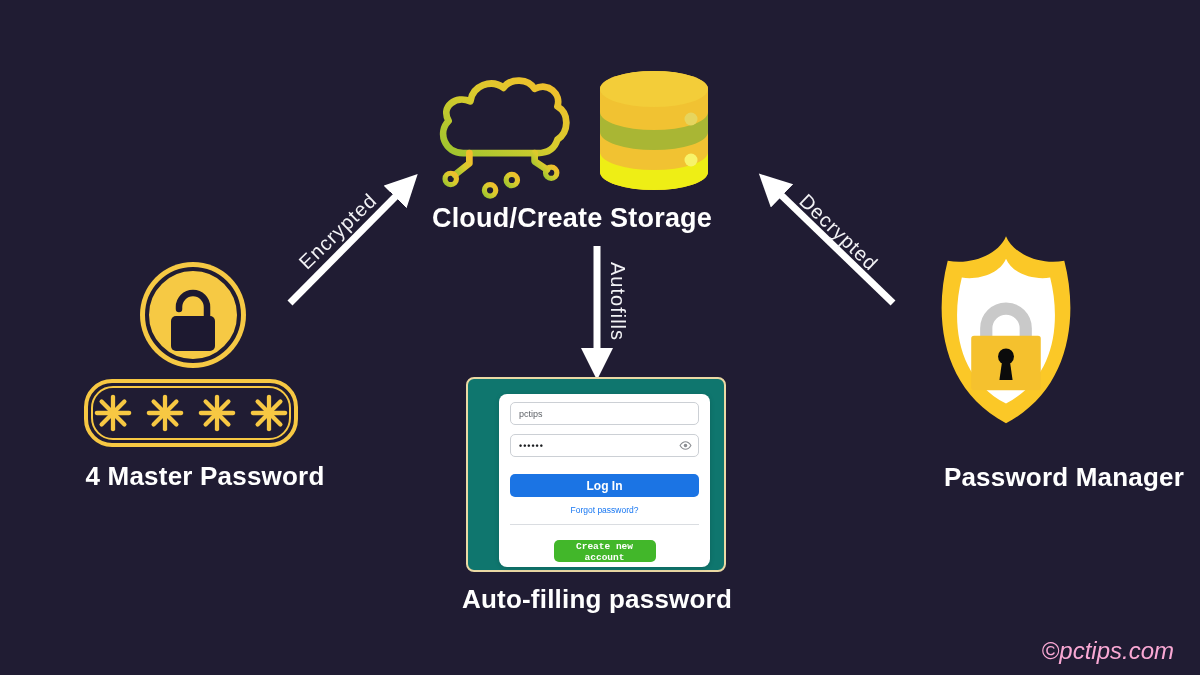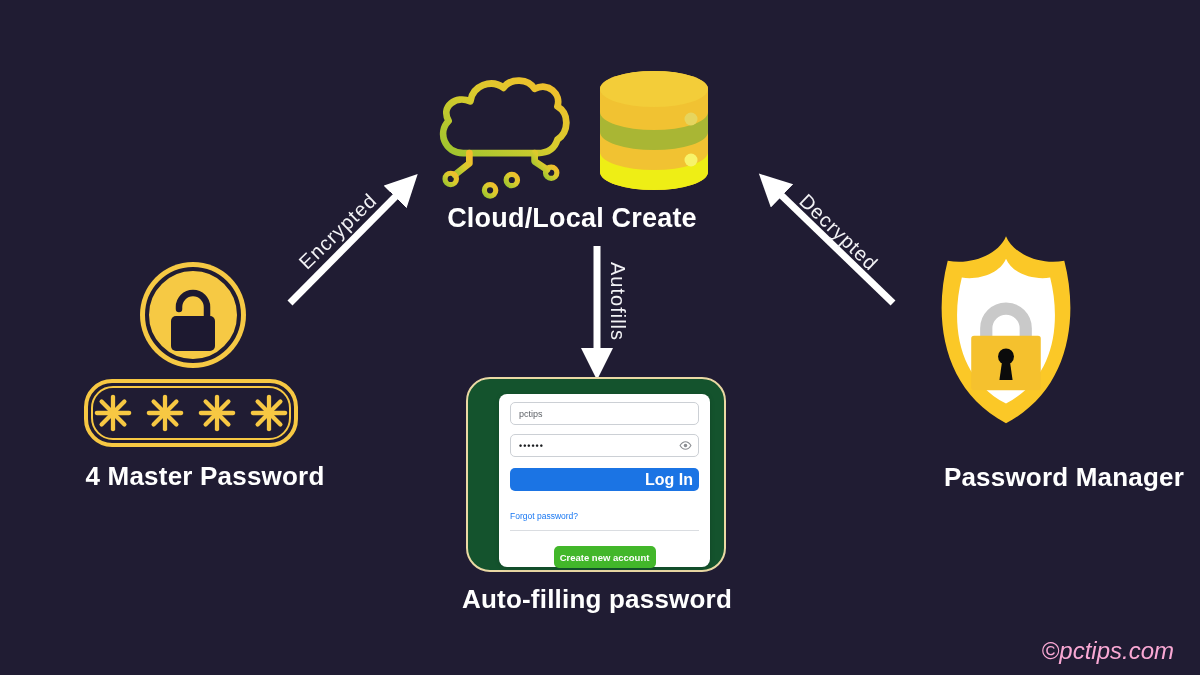--- a/index.html
+++ b/index.html
@@ -17,40 +17,40 @@
 
   
   #pw-box{left:84px;top:379px;width:214px;height:68px;border:4px solid #f7c843;
           border-radius:28px;box-sizing:border-box;}
   #pw-box-inner{position:absolute;left:3px;right:3px;top:3px;bottom:3px;
           border:2px solid #f7c843;border-radius:22px;display:flex;align-items:center;
           justify-content:center;gap:14px;}
   .asterisk{width:38px;height:38px;display:block;}
 
   
-  #login-form{left:466px;top:377px;width:260px;height:195px;background:#14532d;
-          border:2px solid #ead9a4;border-radius:24px;box-sizing:border-box;}
+  #login-form{left:466px;top:377px;width:260px;height:195px;background:#0f766e;
+          border:2px solid #ead9a4;border-radius:8px;box-sizing:border-box;}
   #login-card{position:absolute;left:31px;top:15px;width:211px;height:173px;background:#ffffff;
           border-radius:8px;box-shadow:0 1px 5px rgba(0,0,0,.15);box-sizing:border-box;
           padding:8px 11px 0 11px;}
   .fb-input{width:100%;height:23px;box-sizing:border-box;border:1px solid #ccd0d5;
           border-radius:5px;background:#fff;font-family:"Liberation Sans",sans-serif;
           font-size:9px;color:#5f6368;padding:0 8px;outline:none;}
   .pw-wrap{position:relative;margin-top:9px;}
   .pw-wrap .fb-input{letter-spacing:1px;font-weight:bold;color:#1c1e21;}
   .eye{position:absolute;right:7px;top:5px;}
-  .btn-login{margin-top:11px;width:100%;height:23px;background:#1b74e4;border:none;
-          border-radius:5px;color:#fff;font-weight:bold;font-size:16px;
-          font-family:"Liberation Sans",sans-serif;cursor:pointer;display:block;text-align:right;}
-  .forgot{display:block;margin-top:20px;font-size:8.5px;color:#1877f2;
+  .btn-login{margin-top:17px;width:100%;height:23px;background:#1b74e4;border:none;
+          border-radius:5px;color:#fff;font-weight:bold;font-size:12px;
+          font-family:"Liberation Sans",sans-serif;cursor:pointer;display:block;}
+  .forgot{display:block;margin-top:8px;text-align:center;font-size:8.5px;color:#1877f2;
           text-decoration:none;}
   .divider{margin-top:9px;border-top:1px solid #dadde1;height:0;}
   .btn-create{display:block;margin:15px auto 0 auto;width:102px;height:22px;background:#42b72a;
           border:none;border-radius:5px;color:#fff;font-weight:bold;font-size:9.5px;
-          font-family:Liberation Sans, sans-serif;cursor:pointer;}
+          font-family:Liberation Mono, monospace;cursor:pointer;}
 
   
   #watermark{position:absolute;right:26px;bottom:10px;color:#f9a8d4;font-size:24px;
           font-style:italic;font-weight:400;}
   svg{display:block;}
 </style>
 </head>
 <body>
 
 <div id="stage">
@@ -97,21 +97,21 @@
 
   <svg class="abs" style="left:594px;top:64px;" width="120" height="128" viewBox="0 0 120 128">
     <path d="M6 25 A54 18 0 0 1 114 25 L114 108 A54 18 0 0 1 6 108 Z" fill="#f1c232"></path>
     <path d="M6 48 A54 18 0 0 0 114 48 L114 68 A54 18 0 0 1 6 68 Z" fill="#a9b634"></path>
     <path d="M6 88 A54 18 0 0 0 114 88 L114 108 A54 18 0 0 1 6 108 Z" fill="#eeee15"></path>
     <ellipse cx="60" cy="25" rx="54" ry="18" fill="#f3cd39"></ellipse>
     <circle cx="97" cy="55" r="6.5" fill="#e6d55e"></circle>
     <circle cx="97" cy="96" r="6.5" fill="#f7f36a"></circle>
   </svg>
 
-  <div class="node-label" style="left:372px;top:203px;width:400px;font-size:27px;">Cloud/Local Create</div>
+  <div class="node-label" style="left:372px;top:203px;width:400px;font-size:27px;">Cloud/Create Storage</div>
 
   <svg class="abs" style="left:138px;top:260px;" width="110" height="110" viewBox="0 0 110 110">
     <circle cx="55" cy="55" r="53" fill="#f6c944"></circle>
     <circle cx="55" cy="55" r="46" fill="none" stroke="#201c33" stroke-width="4"></circle>
     <path d="M41 49 L41 47 A14 14 0 0 1 69 47 L69 58" fill="none" stroke="#1d1930" stroke-width="6.5" stroke-linecap="round"></path>
     <rect x="33" y="56" width="44" height="35" rx="5" fill="#1d1930"></rect>
   </svg>
 
   <div class="abs" id="pw-box">
     <div id="pw-box-inner">

